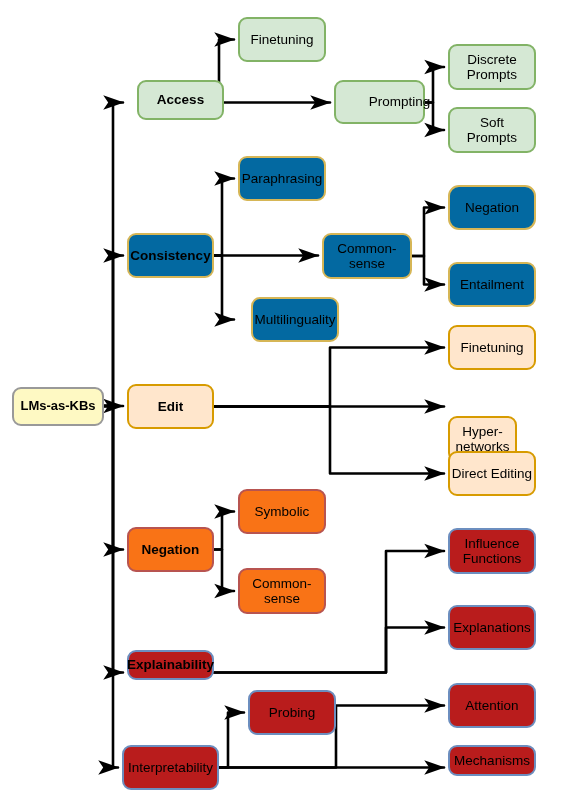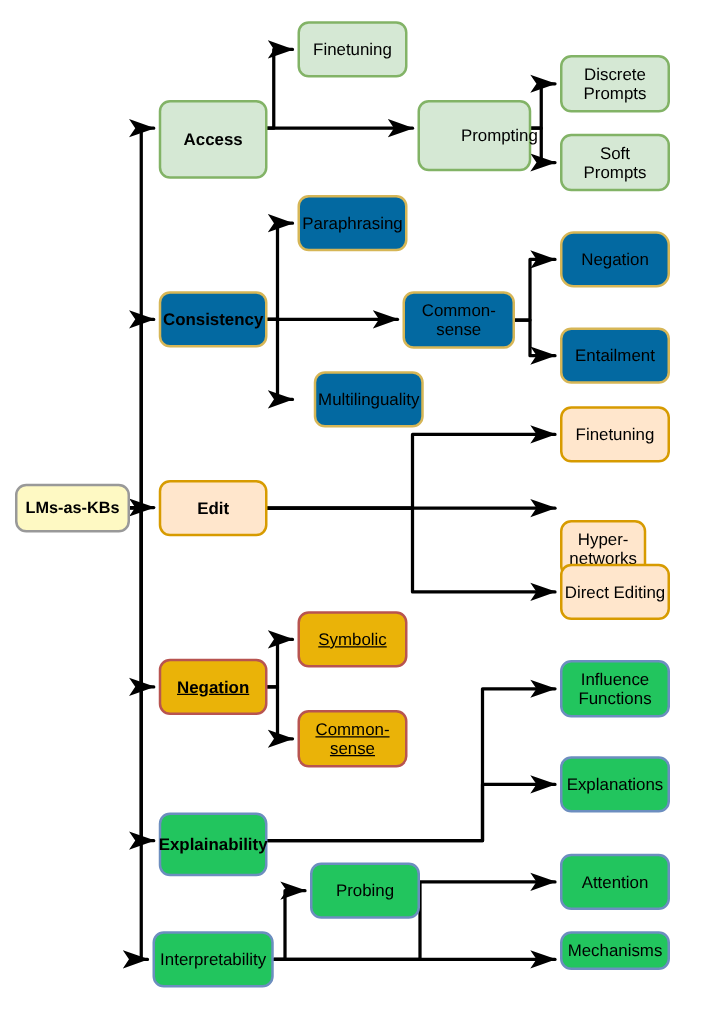--- a/index.html
+++ b/index.html
@@ -42,22 +42,22 @@
   .node.bold { font-weight: bold; }
   .node.root {
     background: #fef9c3;
     border-color: #999999;
     font-weight: bold;
     font-size: 13px;
   }
   .node.green  { background: #d5e8d4; border-color: #82b366; }
   .node.yellow { background: #0369a1; border-color: #d6b656; }
   .node.orange { background: #ffe6cc; border-color: #d79b00; }
-  .node.red    { background: #eab308; border-color: #b85450; text-decoration: underline; }
-  .node.blue   { background: #22c55e; border-color: #6c8ebf; }
+  .node.red    { background: #f97316; border-color: #b85450; }
+  .node.blue   { background: #b91c1c; border-color: #6c8ebf; }
 </style>
 </head>
 <body>
 
 <div id="canvas">
 
   <svg id="edges" viewBox="0 0 570 810" width="570" height="810">
     <defs>
       <marker id="arrow" markerWidth="9" markerHeight="9" refX="7.6" refY="3.1" orient="auto" markerUnits="strokeWidth">
         <path d="M0,0.3 L8,3.1 L0,5.9 L1.9,3.1 Z" fill="#000000"></path>
@@ -94,44 +94,44 @@
       <path d="M214,672.5 L386,672.5 L386,627.5 L444,627.5"></path>
 
       <path d="M219,767.5 L228,767.5 L228,712.5 L244,712.5"></path>
       <path d="M219,767.5 L336,767.5 L336,705.5 L444,705.5"></path>
       <path d="M219,767.5 L444,767.5"></path>
     </g>
   </svg>
 
   <div id="nodes">
       <div class="node root bold" style="left: 12px; top: 387px; width: 92px; height: 39px;">LMs-as-KBs</div>
-      <div class="node green bold" style="left: 127px; top: 80px; width: 87px; height: 63px;">Access</div>
+      <div class="node green bold" style="left: 137px; top: 80px; width: 87px; height: 40px;">Access</div>
       <div class="node green" style="left: 238px; top: 17px; width: 88px; height: 45px;">Finetuning</div>
-      <div class="node green" style="left: 334px; top: 80px; width: 91px; height: 57px; padding-left: 40px;">Prompting</div>
+      <div class="node green" style="left: 334px; top: 80px; width: 91px; height: 44px; padding-left: 40px;">Prompting</div>
       <div class="node green" style="left: 448px; top: 44px; width: 88px; height: 46px;">Discrete
 Prompts</div>
       <div class="node green" style="left: 448px; top: 107px; width: 88px; height: 46px;">Soft
 Prompts</div>
       <div class="node yellow bold" style="left: 127px; top: 233px; width: 87px; height: 45px;">Consistency</div>
       <div class="node yellow" style="left: 238px; top: 156px; width: 88px; height: 45px;">Paraphrasing</div>
       <div class="node yellow" style="left: 251px; top: 297px; width: 88px; height: 45px;">Multilinguality</div>
       <div class="node yellow" style="left: 322px; top: 233px; width: 90px; height: 46px;">Common-
 sense</div>
       <div class="node yellow" style="left: 448px; top: 185px; width: 88px; height: 45px; border-radius: 11px;">Negation</div>
       <div class="node yellow" style="left: 448px; top: 262px; width: 88px; height: 45px;">Entailment</div>
       <div class="node orange bold" style="left: 127px; top: 384px; width: 87px; height: 45px;">Edit</div>
       <div class="node orange" style="left: 448px; top: 325px; width: 88px; height: 45px;">Finetuning</div>
       <div class="node orange" style="left: 448px; top: 384px; width: 69px; height: 46px; margin-top: 32px;">Hyper-
 networks</div>
       <div class="node orange" style="left: 448px; top: 451px; width: 88px; height: 45px;">Direct Editing</div>
       <div class="node red bold" style="left: 127px; top: 527px; width: 87px; height: 45px;">Negation</div>
       <div class="node red" style="left: 238px; top: 489px; width: 88px; height: 45px;">Symbolic</div>
       <div class="node red" style="left: 238px; top: 568px; width: 88px; height: 46px;">Common-
 sense</div>
-      <div class="node blue bold" style="left: 127px; top: 650px; width: 87px; height: 51px;">Explainability</div>
+      <div class="node blue bold" style="left: 127px; top: 650px; width: 87px; height: 30px;">Explainability</div>
       <div class="node blue" style="left: 448px; top: 528px; width: 88px; height: 46px;">Influence
 Functions</div>
       <div class="node blue" style="left: 448px; top: 605px; width: 88px; height: 45px;">Explanations</div>
       <div class="node blue" style="left: 122px; top: 745px; width: 97px; height: 45px;">Interpretability</div>
       <div class="node blue" style="left: 248px; top: 690px; width: 88px; height: 45px;">Probing</div>
       <div class="node blue" style="left: 448px; top: 683px; width: 88px; height: 45px;">Attention</div>
       <div class="node blue" style="left: 448px; top: 745px; width: 88px; height: 31px;">Mechanisms</div>
     </div>
 </div>
 

